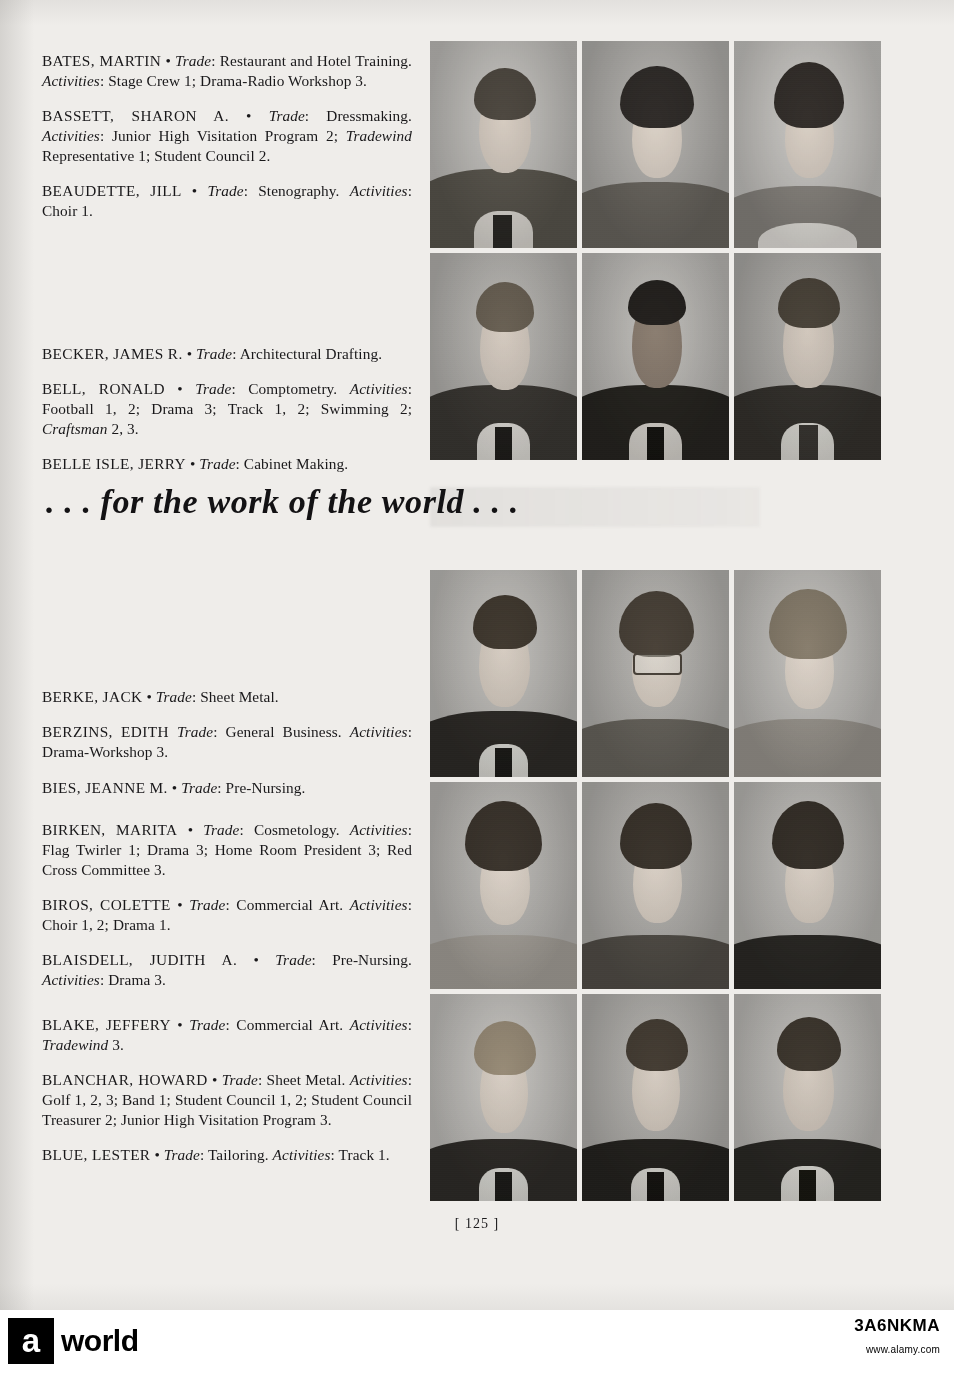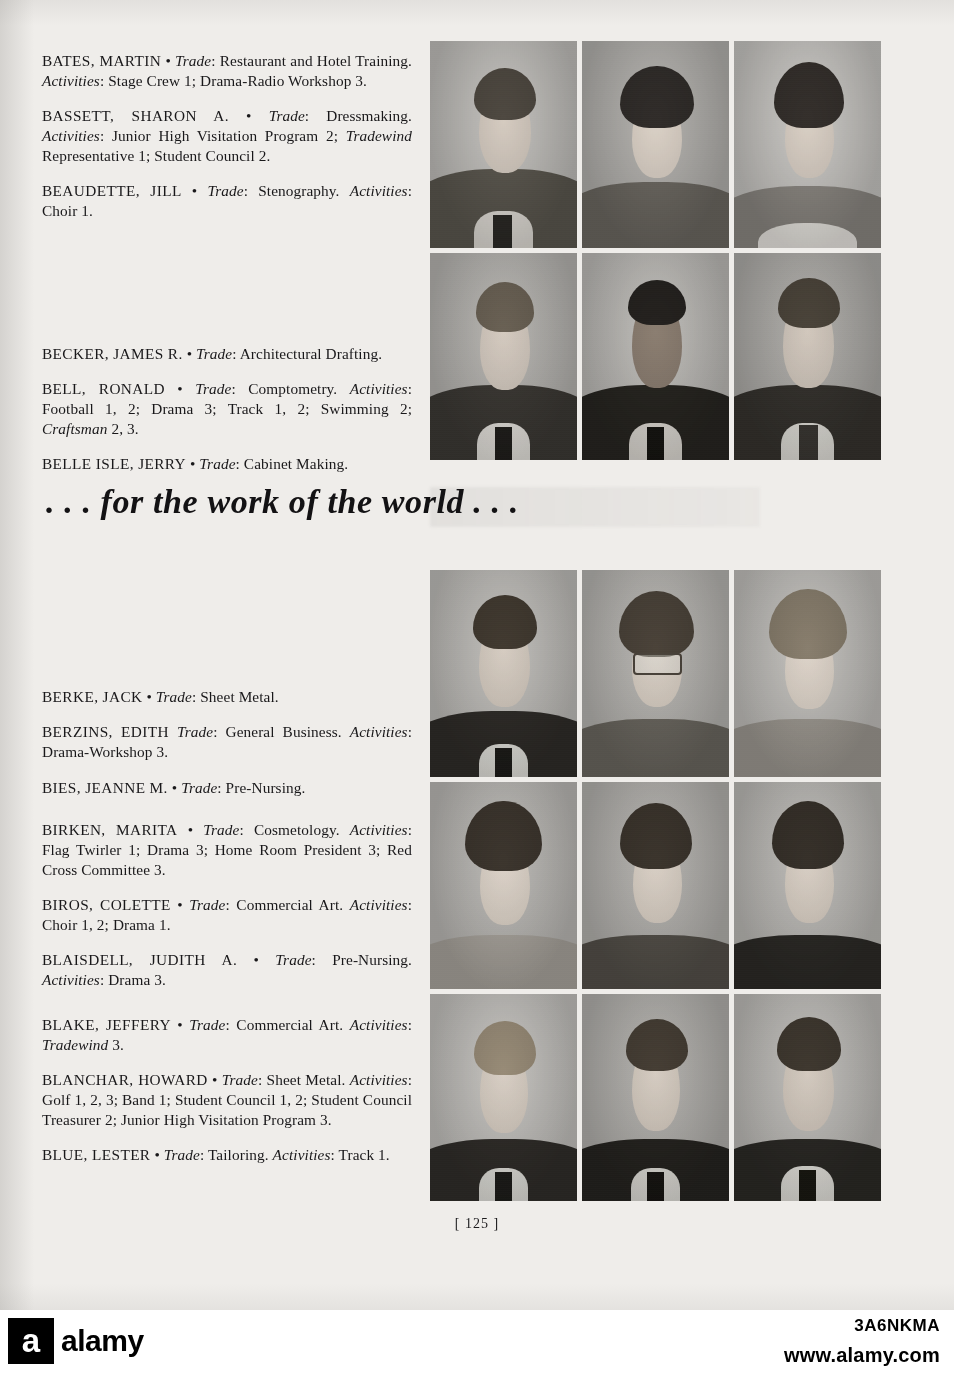--- a/index.html
+++ b/index.html
@@ -187,22 +187,22 @@
     top: 6px;
     font-size: 17px;
     font-weight: bold;
     color: #000;
     letter-spacing: 0.5px;
   }
   .stock-url {
     position: absolute;
     right: 14px;
     top: 34px;
-    font-size: 20px;
-    font-weight: bold;
+    font-size: 10px;
+    font-weight: normal;
     color: #000;
     letter-spacing: 0.2px;
   }
 </style>
 </head>
 <body>
 
 <div class="page">
 
   <div class="col-left grp" id="grp-a">
@@ -441,17 +441,17 @@
         <div class="grain"></div>
     </div>
   </div>
 
   <div class="page-num">[ 125 ]</div>
 </div>
 
 <div class="stock-bar">
   <div class="stock-logo">
     <div class="stock-mark">a</div>
-    <div class="stock-word">alamy</div>
+    <div class="stock-word">world</div>
   </div>
   <div class="stock-id">3A6NKMA</div>
   <div class="stock-url">www.alamy.com</div>
 </div>
 
 </body></html>

